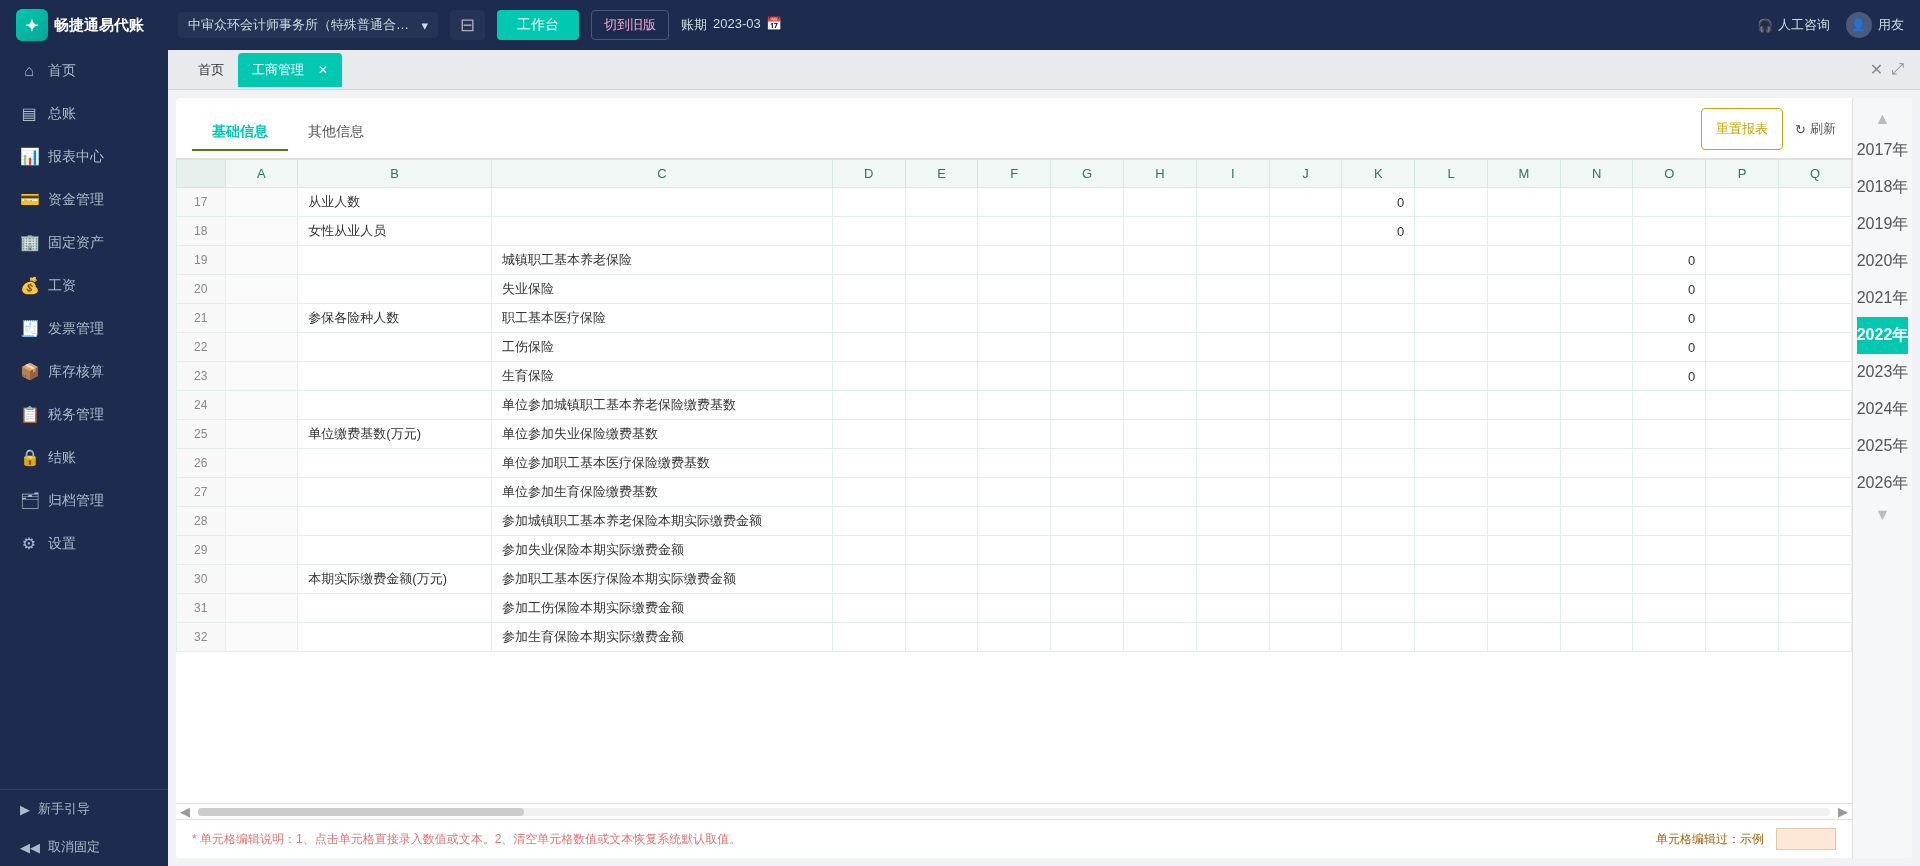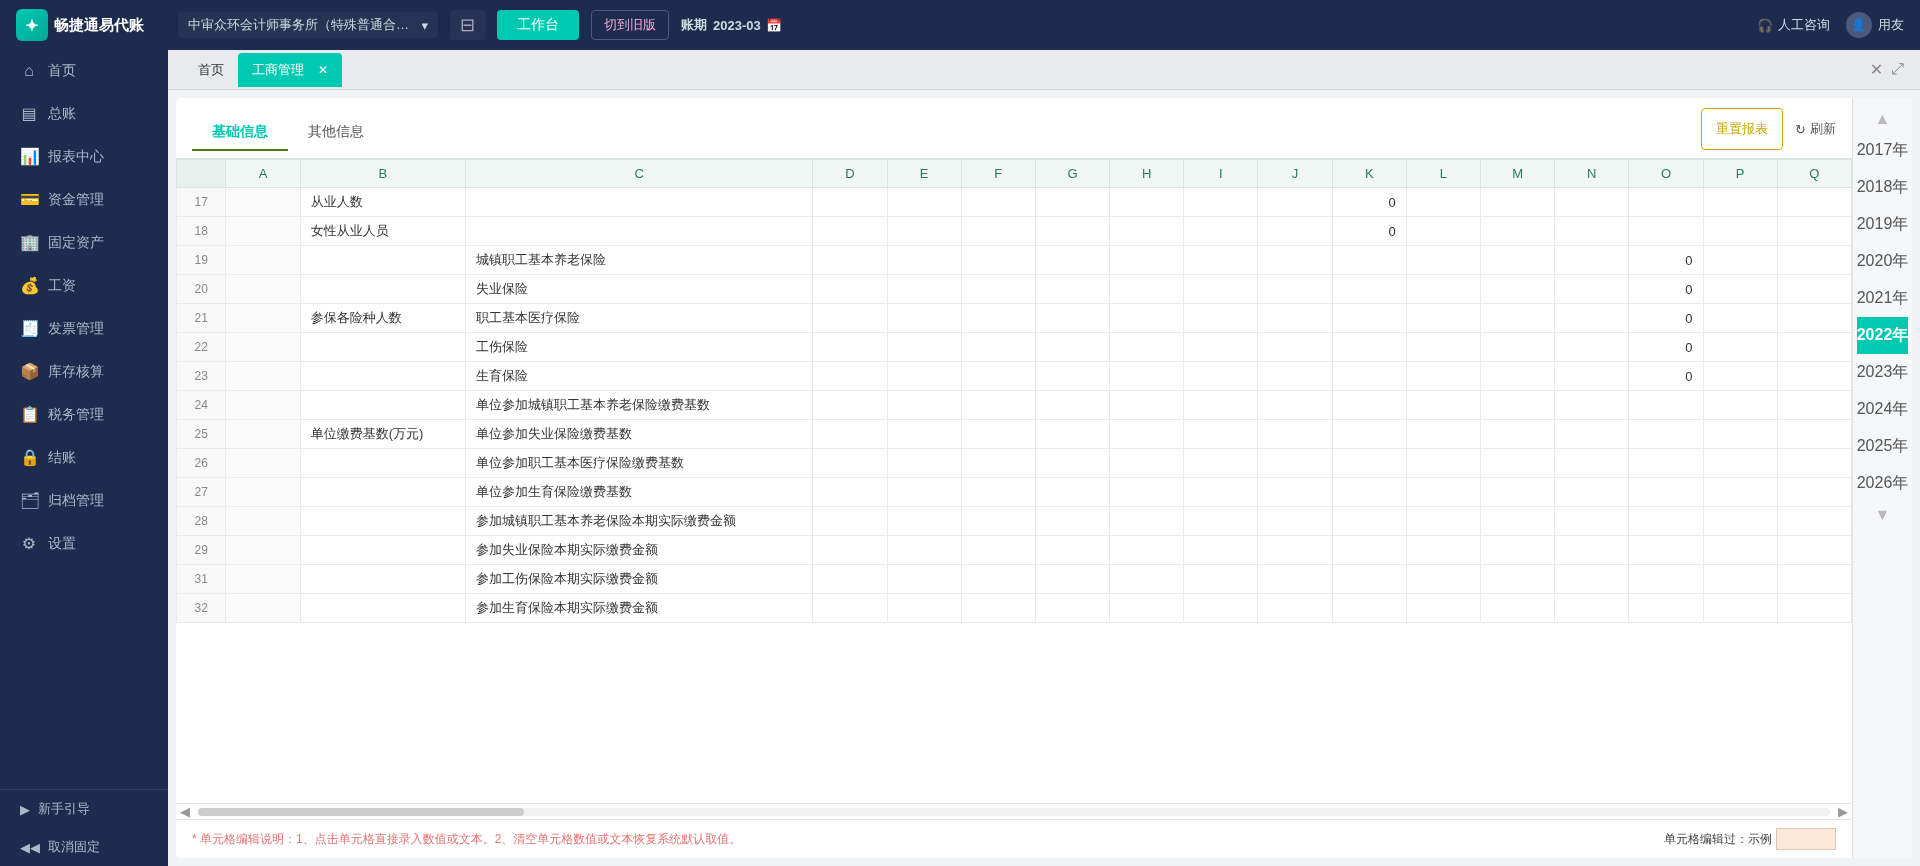--- a/index.html
+++ b/index.html
@@ -7,21 +7,21 @@
 
     
     .header { display: flex; align-items: center; background: #1d2b4f; height: 50px; padding: 0 16px; gap: 12px; flex-shrink: 0; }
     .logo { display: flex; align-items: center; gap: 6px; color: #fff; font-size: 15px; font-weight: bold; min-width: 150px; }
     .logo-icon { width: 32px; height: 32px; background: linear-gradient(135deg, #00c9b1, #00a896); border-radius: 6px; display: flex; align-items: center; justify-content: center; color: #fff; font-size: 16px; }
     .company-selector { display: flex; align-items: center; background: #263354; border-radius: 4px; padding: 4px 10px; color: #cdd; font-size: 13px; gap: 6px; cursor: pointer; max-width: 260px; }
     .company-selector span { white-space: nowrap; overflow: hidden; text-overflow: ellipsis; }
     .doc-btn { background: #263354; border: none; color: #aab; padding: 4px 10px; border-radius: 4px; cursor: pointer; font-size: 18px; }
     .workbench-btn { background: #00c9b1; color: #fff; border: none; padding: 6px 20px; border-radius: 4px; font-size: 14px; cursor: pointer; }
     .old-version-btn { background: transparent; border: 1px solid #4a5a7a; color: #f9a8d4; padding: 5px 12px; border-radius: 4px; font-size: 13px; cursor: pointer; }
-    .period-info { color: #cdd; font-size: 13px; display: flex; align-items: center; gap: 6px; font-weight: bold; }
+    .period-info { color: #cdd; font-size: 13px; display: flex; align-items: flex-start; gap: 6px; }
     .calendar-icon { color: #aab; cursor: pointer; }
     .header-right { margin-left: auto; display: flex; align-items: center; gap: 16px; color: #cdd; font-size: 13px; }
     .support-btn { display: flex; align-items: center; gap: 4px; cursor: pointer; }
     .user-info { display: flex; align-items: center; gap: 6px; cursor: pointer; }
     .user-avatar { width: 26px; height: 26px; border-radius: 50%; background: #4a5a7a; display: flex; align-items: center; justify-content: center; color: #cdd; font-size: 12px; }
 
     
     .main-layout { display: flex; flex: 1; overflow: hidden; }
 
     
@@ -70,21 +70,21 @@
     tbody td { border: 1px solid #e5eded; padding: 5px 10px; color: #333; text-align: center; background: #fff; white-space: nowrap; }
     .row-num { color: #888; font-size: 12px; background: #f8f8f8 !important; }
     .cell-text-left { text-align: left; }
     .cell-value { text-align: right; }
     .merged-cell { text-align: center; background: #fafafa; }
 
     
     .bottom-bar { background: #fff; border-top: 1px solid #e0e0e0; padding: 8px 16px; display: flex; align-items: center; justify-content: space-between; font-size: 12px; color: #888; flex-shrink: 0; }
     .bottom-hint { color: #e57373; }
     .bottom-hint span { color: #e57373; }
-    .cell-edit-info { display: flex; align-items: center; gap: 4px; color: #404040; }
+    .cell-edit-info { display: flex; align-items: center; gap: 12px; color: #a16207; }
     .example-cell { width: 60px; height: 22px; background: #fde8d8; border: 1px solid #e0c8b0; display: inline-block; }
   </style>
 </head>
 <body>
 
 <div class="header">
   <div class="logo">
     <div class="logo-icon">✦</div>
     <span>畅捷通易代账</span>
   </div>
@@ -486,20 +486,40 @@
                   <td></td>
                   <td class="cell-value"></td>
                   <td></td>
                   <td></td>
                   <td></td>
                   <td class="cell-value"></td>
                   <td></td>
                   <td></td>
                 </tr>
                 <tr>
+                  <td class="row-num">30</td>
+                  <td class="merged-cell"></td>
+                  <td class="cell-text-left">本期实际缴费金额(万元)</td>
+                  <td class="cell-text-left">参加职工基本医疗保险本期实际缴费金额</td>
+                  <td></td>
+                  <td></td>
+                  <td></td>
+                  <td></td>
+                  <td></td>
+                  <td></td>
+                  <td></td>
+                  <td class="cell-value"></td>
+                  <td></td>
+                  <td></td>
+                  <td></td>
+                  <td class="cell-value"></td>
+                  <td></td>
+                  <td></td>
+                </tr>
+                <tr>
                   <td class="row-num">31</td>
                   <td class="merged-cell"></td>
                   <td class="cell-text-left"></td>
                   <td class="cell-text-left">参加工伤保险本期实际缴费金额</td>
                   <td></td>
                   <td></td>
                   <td></td>
                   <td></td>
                   <td></td>
                   <td></td>

